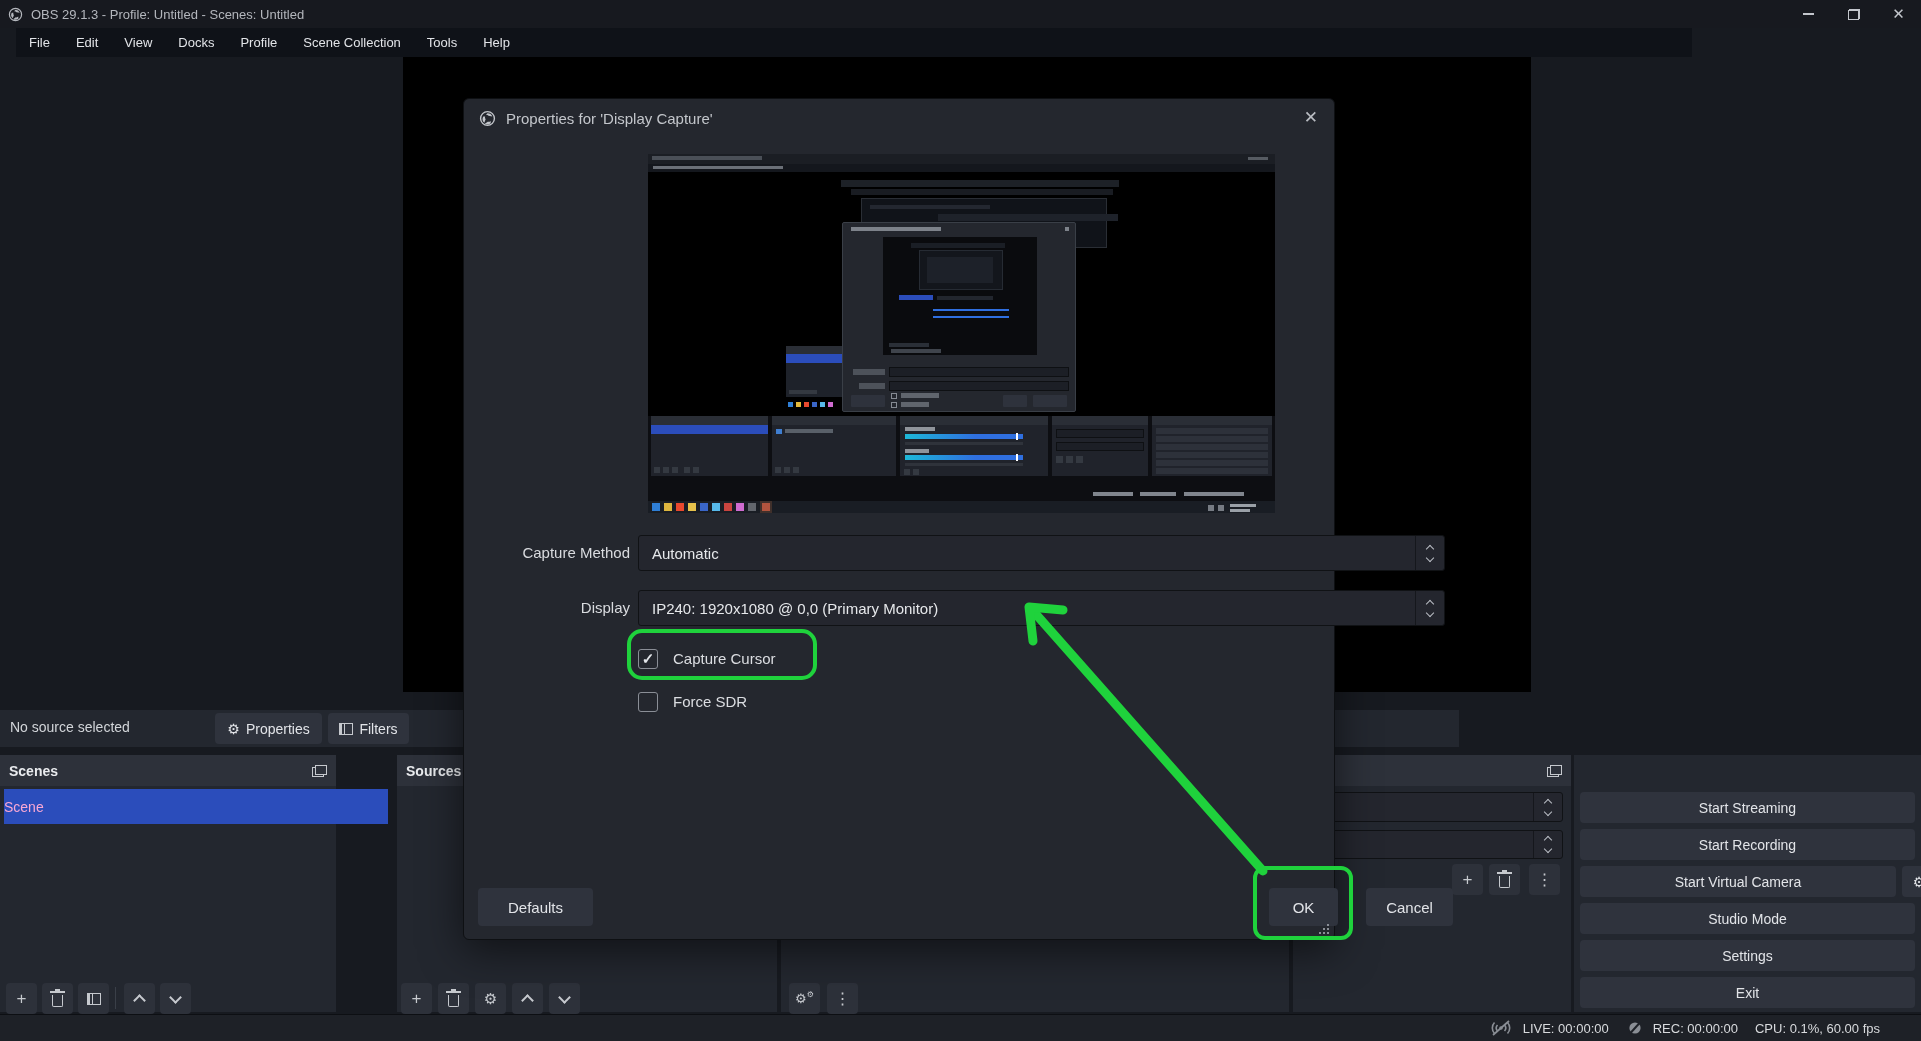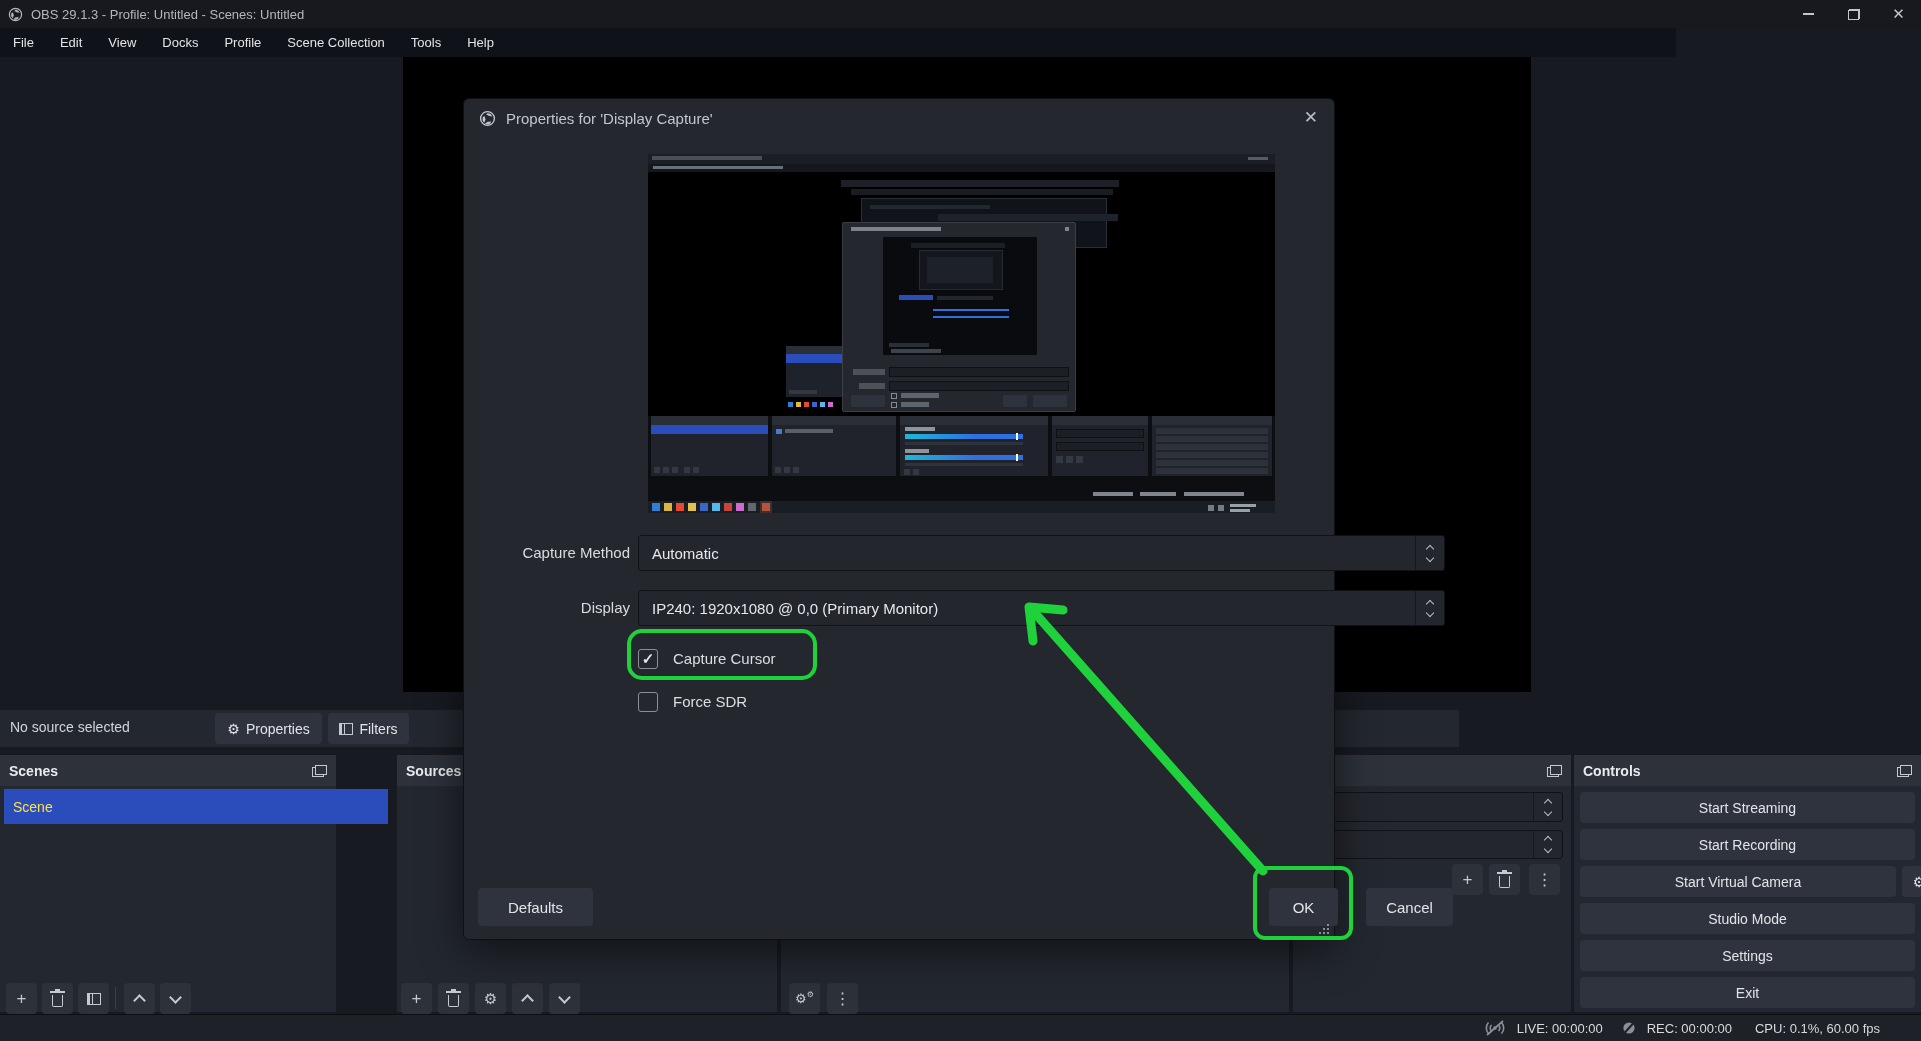--- a/index.html
+++ b/index.html
@@ -7,42 +7,42 @@
   body{position:relative;overflow:hidden;background:#171a20;font-family:"Liberation Sans",sans-serif;color:#dcdee2}
   .abs{position:absolute}
   
   .titlebar{left:0;top:0;width:1921px;height:28px;background:#17191f;display:flex;align-items:center;font-size:13px;color:#b4b7bd;z-index:3}
   .winbtn{width:45px;height:28px;display:flex;align-items:center;justify-content:center;color:#c3c6cc;font-size:14px}
   .wb-min{display:inline-block;width:11px;height:1.5px;background:#c3c6cc}
   .wb-restore{position:relative;width:12px;height:11px}
   .wb-restore::before{content:"";position:absolute;right:0;top:0;width:9px;height:8px;border:1.2px solid #c3c6cc}
   .wb-restore::after{content:"";position:absolute;left:0;bottom:0;width:9px;height:8px;border:1.2px solid #c3c6cc;background:#17191f}
   
-  .menubar{left:0;top:28px;width:1676px;height:29px;background:#0f1218;display:flex;align-items:flex-end;z-index:3}
+  .menubar{left:16px;top:28px;width:1676px;height:29px;background:#0f1218;display:flex;align-items:flex-end;z-index:3}
   .menuitem{padding:0 13px;font-size:13px;color:#e2e4e8;height:100%;display:flex;align-items:center}
   
   .canvas{left:403px;top:57px;width:1128px;height:635px;background:#000;z-index:1}
   
   .dock{background:#23272f;z-index:2}
   .dockhead{position:absolute;left:0;top:0;right:0;height:31px;background:#2d313a;display:flex;align-items:center;padding:0 9px;font-size:14px;font-weight:bold;color:#e9ebee}
   .i-popout{position:relative;width:15px;height:12px;margin-left:auto}
   .i-popout::before{content:"";position:absolute;left:0;bottom:0;width:10px;height:8px;border:1.5px solid #c6c9ce}
   .i-popout::after{content:"";position:absolute;right:0;top:0;width:10px;height:8px;border:1.5px solid #c6c9ce;background:#2d313a}
   .tbtn{position:absolute;width:31px;height:31px;background:#2d313a;border-radius:4px;display:flex;align-items:center;justify-content:center;color:#c6c9ce;font-size:17px}
   .i-trash{position:relative;width:11px;height:12px;border:1.5px solid #c6c9ce;border-top:none;border-radius:0 0 2px 2px;margin-top:4px}
   .i-trash::before{content:"";position:absolute;left:-3.5px;top:-3.5px;width:15px;height:1.5px;background:#c6c9ce}
   .i-trash::after{content:"";position:absolute;left:1.5px;top:-6px;width:5px;height:2px;background:#c6c9ce}
   .i-filters{width:14px;height:12px;border:1.5px solid #c6c9ce;background:repeating-linear-gradient(90deg,#c6c9ce 0 1.5px,transparent 1.5px 3.5px);background-size:6px 100%;background-repeat:no-repeat}
   .chev{display:inline-block;width:9px;height:9px;border-right:2px solid #c6c9ce;border-bottom:2px solid #c6c9ce}
   .chev.up{transform:rotate(-135deg);margin-top:4px}
   .chev.down{transform:rotate(45deg);margin-bottom:3px}
   .sep{position:absolute;width:1px;height:22px;background:#3a3f48;top:4px}
   
   .btn{background:#2f333d;border-radius:4px;display:flex;align-items:center;justify-content:center;font-size:14px;color:#e2e4e8}
-  .bluerow{position:absolute;background:#2b4dbb;color:#fde047;font-size:14px;display:flex;align-items:center;padding-left:9px}
+  .bluerow{position:absolute;background:#2b4dbb;color:#f9a8d4;font-size:14px;display:flex;align-items:center;}
   
   .dialog{left:463px;top:98px;width:872px;height:842px;background:#24272e;border:1px solid #0e1013;border-radius:6px;box-shadow:0 10px 42px rgba(0,0,0,.55);z-index:10}
   .dlabel{position:absolute;width:166px;text-align:right;font-size:15px;color:#d9dbdf;line-height:36px}
   .combo{position:absolute;left:174px;width:807px;height:36px;background:#24262e;border:1px solid #101215;border-radius:3px;display:flex;align-items:center;padding:0 13px;font-size:15px;color:#e6e8eb}
   .spinzone{position:absolute;right:0;top:0;bottom:0;width:29px;border-left:1px solid #15171c;display:flex;flex-direction:column;align-items:center;justify-content:center;gap:3px}
   .schev{display:inline-block;width:6px;height:6px;border-right:1.7px solid #b9bdc4;border-bottom:1.7px solid #b9bdc4}
   .schev.u{transform:rotate(-135deg)}
   .schev.d{transform:rotate(45deg)}
   .checkbox{position:absolute;width:20px;height:20px;border:1.5px solid #8a8e96;border-radius:3px;display:flex;align-items:center;justify-content:center;font-size:15px;font-weight:bold;color:#e3e6ea}
   .cblabel{position:absolute;font-size:15px;color:#dcdee2;line-height:20px}
@@ -167,24 +167,20 @@
       </span>
   </div>
   <div class="tbtn" style="left:159px;top:109px">+</div>
   <div class="tbtn" style="left:196px;top:109px">
       <span class="i-trash"></span>
     </div>
   <div class="tbtn" style="left:236px;top:109px;font-size:16px">⋮</div>
 </div>
 
 <div class="abs dock" style="left:1574px;top:755px;width:347px;height:257px">
-  <div class="dockhead">
-    <span>Controls</span>
-    <span class="i-popout"></span>
-  </div>
   <div class="abs btn" style="left:6px;top:37px;width:335px;height:31px">Start Streaming</div>
   <div class="abs btn" style="left:6px;top:74px;width:335px;height:31px">Start Recording</div>
   <div class="abs btn" style="left:6px;top:111px;width:316px;height:31px">Start Virtual Camera</div>
   <div class="abs btn" style="left:328px;top:111px;width:34px;height:31px">
       <span style="font-size:14px">⚙</span>
     </div>
   <div class="abs btn" style="left:6px;top:148px;width:335px;height:31px">Studio Mode</div>
   <div class="abs btn" style="left:6px;top:185px;width:335px;height:31px">Settings</div>
   <div class="abs btn" style="left:6px;top:222px;width:335px;height:31px">Exit</div>
 </div>
@@ -203,21 +199,21 @@
       </svg>
   </span>
   <span>LIVE: 00:00:00</span>
   <span style="display:flex;margin-left:8px">
     <svg width="16" height="16" viewBox="0 0 16 16">
         <circle cx="8" cy="8" r="5.6" fill="#8a8e95"></circle>
         <line x1="3" y1="13.5" x2="13" y2="2.5" stroke="#1e2127" stroke-width="2"></line>
       </svg>
   </span>
   <span>REC: 00:00:00</span>
-  <span style="margin-left:13px">CPU: 0.1%, 60.00 fps</span>
+  <span style="margin-left:7px">CPU: 0.1%, 60.00 fps</span>
 </div>
 
 <div class="abs dialog">
   <span class="abs" style="left:15px;top:11px;display:flex">
     <svg width="17" height="17" viewBox="0 0 32 32">
         <circle cx="16" cy="16" r="13" fill="none" stroke="#c3c6cb" stroke-width="2.6"></circle>
         <path fill="#c3c6cb" d="M16 6a10 10 0 0 1 9 6l-7-1a6 6 0 0 0-5-2zM8 12a10 10 0 0 0 2 12l2.5-6.5a6 6 0 0 1-1-5.5zM22 25a10 10 0 0 1-11 1l5.5-4a6 6 0 0 0 5.5-1.5z"></path>
       </svg>
   </span>
   <span class="abs" style="left:42px;top:11px;font-size:15px;color:#c3c6cb">Properties for 'Display Capture'</span>

